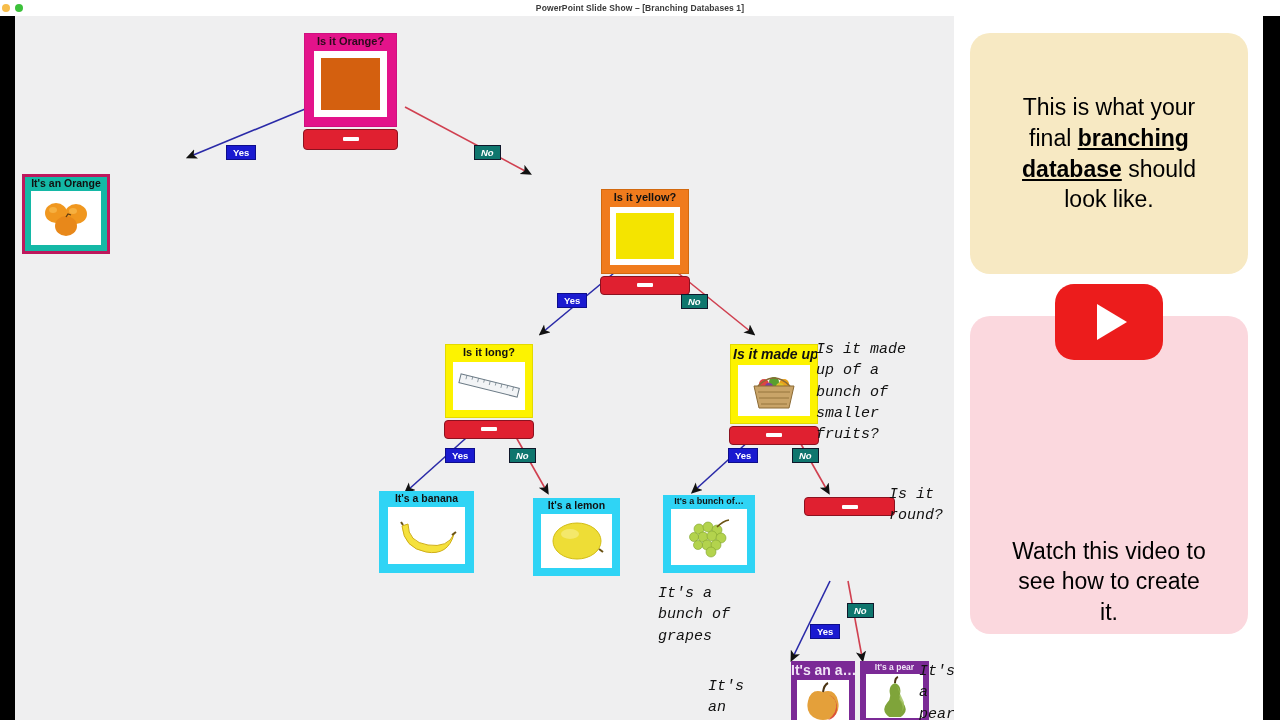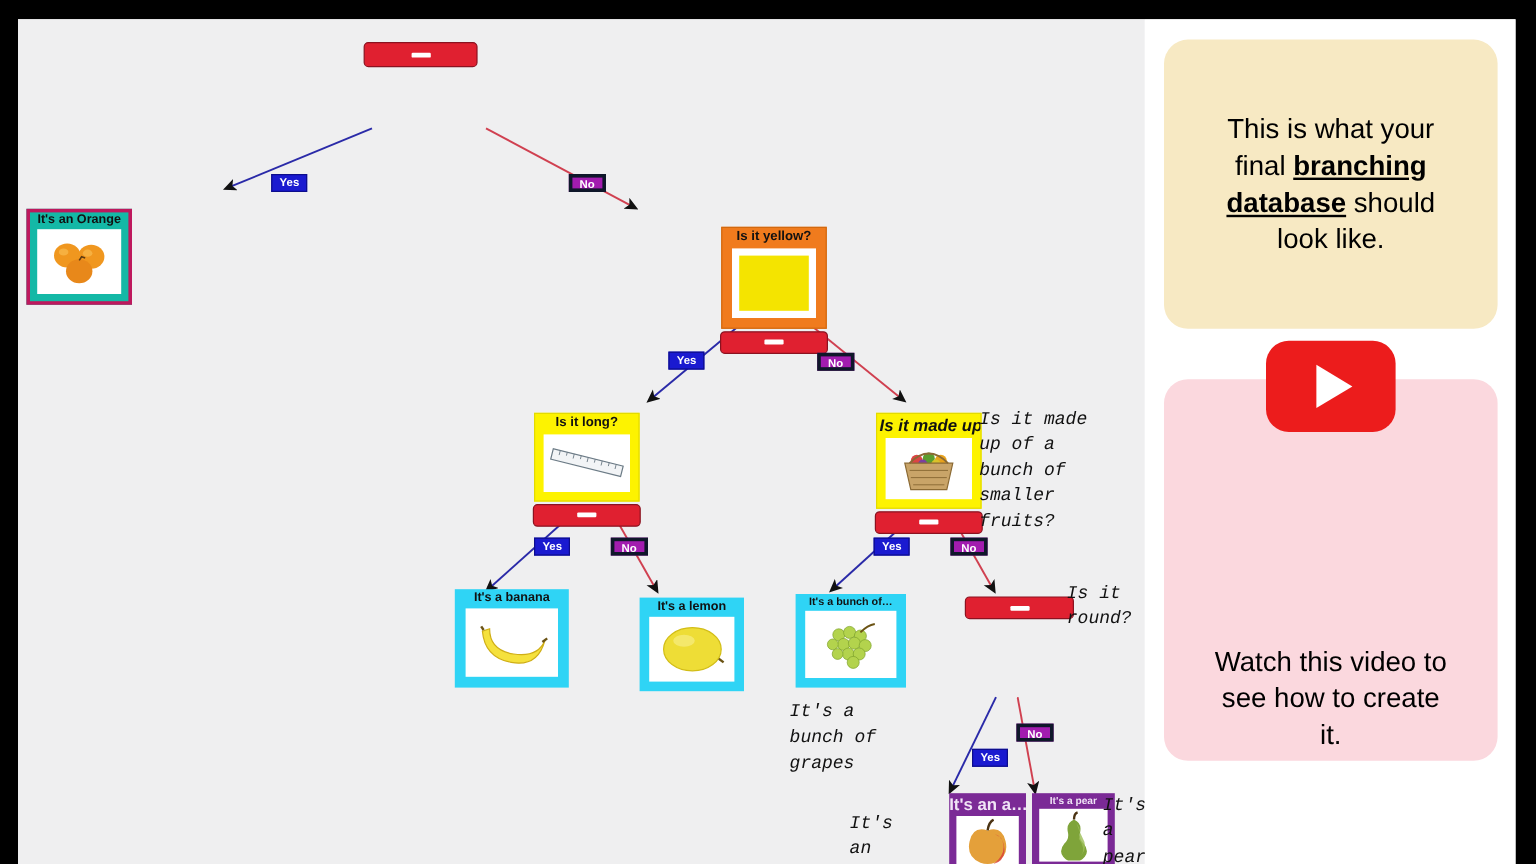--- a/index.html
+++ b/index.html
@@ -69,21 +69,21 @@
   }
   .qnode .hdr { font-size: 11px; padding: 2px 2px 3px; }
 
   
   .badge {
     position: absolute; color: #fff; font-size: 9.5px; font-weight: bold;
     text-align: center; line-height: 13px; height: 15px; padding: 0 6px;
     font-family: "Liberation Sans", sans-serif;
   }
   .badge.yes { background: #1a1ad0; border: 1px solid #0d0d8c; }
-  .badge.no  { background: #a21caf; border: 3px solid #0f172a; }
+  .badge.no  { background: #0f766e; border: 1px solid #0f172a; font-style: italic; }
 
   
   .anno {
     position: absolute; font-style: italic; font-size: 15px; color: #111;
     line-height: 1.42; font-family: Liberation Mono, monospace;
   }
 
   
   .callout {
     position: absolute; border-radius: 20px;
@@ -104,20 +104,27 @@
     border-left: 30px solid #ffffff;
     border-top: 18px solid transparent;
     border-bottom: 18px solid transparent;
   }
 </style>
 </head>
 <body>
 
 <div id="app">
 
+  <div class="titlebar">
+    <div class="traffic">
+      <span class="dot yellow"></span>
+      <span class="dot green"></span>
+    </div>
+    <div class="titlebar-text">PowerPoint Slide Show – [Branching Databases 1]</div>
+  </div>
 
   <div class="stage">
 
     <div class="diagram-area">
 
       <svg class="links" viewBox="0 0 939 704">
         <defs>
           <marker id="ah" markerWidth="7" markerHeight="7" refX="3.5" refY="3.2" orient="auto">
             <path d="M0,0 L7,3.2 L0,6.4 L1.7,3.2 Z" fill="#111"></path>
           </marker>
@@ -138,20 +145,28 @@
         <path d="M746,414 L680,474" stroke="#2a2aa8" stroke-width="1.6" fill="none" marker-end="url(#ah)"></path>
 
         <path d="M778,414 L812,474" stroke="#d04050" stroke-width="1.6" fill="none" marker-end="url(#ah)"></path>
 
         <path d="M815,565 L778,641" stroke="#2a2aa8" stroke-width="1.6" fill="none" marker-end="url(#ah)"></path>
 
         <path d="M833,565 L847,641" stroke="#d04050" stroke-width="1.6" fill="none" marker-end="url(#ah)"></path>
       </svg>
 
       <div class="node qnode" style="left:289px; top:17px; width:93px;">
+        <div style="background:#e3138a; border:1px solid #cf1080;">
+          <div class="hdr" style="color:#2b0a1c;">Is it Orange?</div>
+          <div style="padding:0 9px 9px;">
+            <div class="pic" style="height:66px; padding:7px;">
+              <div style="width:100%; height:100%; background:#d4600f;"></div>
+            </div>
+          </div>
+        </div>
         <div class="foot" style="height:21px; margin:2px 0 0 -1px; width:95px;">
             <i></i>
           </div>
       </div>
 
       <div class="node" style="left:7px; top:158px; width:88px;">
         <div style="background:#14b8a6; border:3px solid #be185d;">
           <div class="hdr" style="font-size:10.5px; padding:1px 0 2px;">It's an Orange</div>
           <div style="padding:0 6px 6px;">
             <div class="pic" style="height:54px;">

